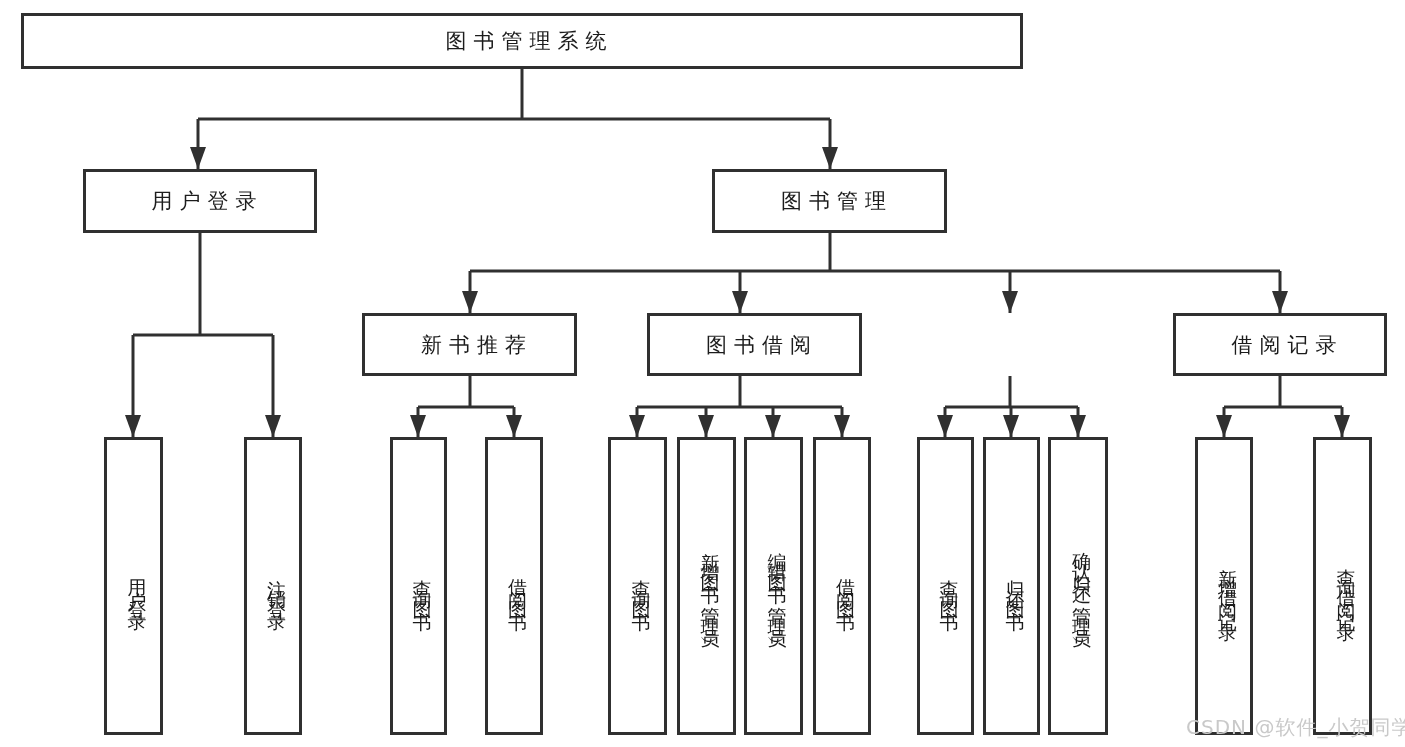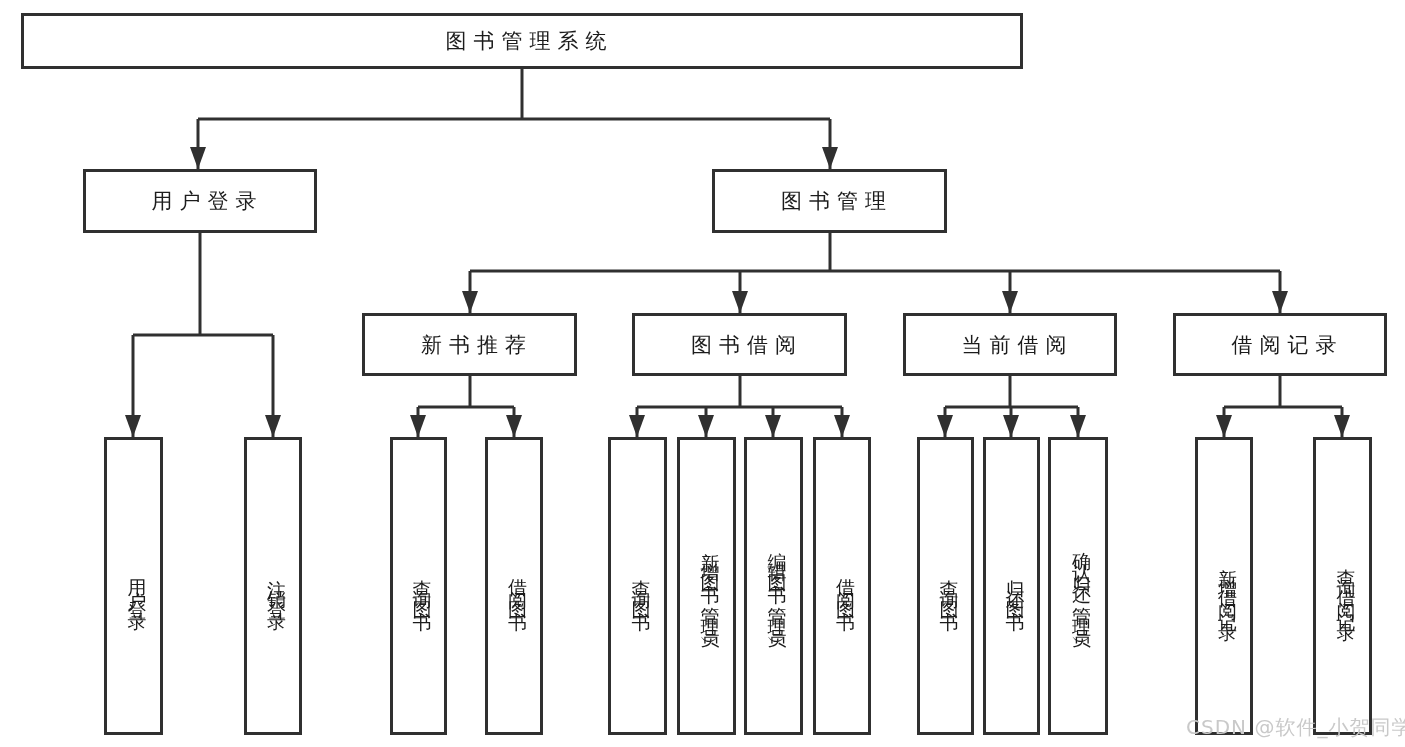--- a/index.html
+++ b/index.html
@@ -51,21 +51,21 @@
     font-size: 20px;
     letter-spacing: 1px;
     color: #c9c9c9;
     white-space: nowrap;
   }
   
   #n-root  { left: 21px;   top: 13px;  width: 1002px; height: 56px; }
   #n-login { left: 83px;   top: 169px; width: 234px;  height: 64px; }
   #n-mgmt  { left: 712px;  top: 169px; width: 235px;  height: 64px; }
   #n-rec   { left: 362px;  top: 313px; width: 215px;  height: 63px; }
-  #n-bor   { left: 632px;  top: 313px; width: 215px;  height: 63px; }
+  #n-bor   { left: 647px;  top: 313px; width: 215px;  height: 63px; }
   #n-cur   { left: 903px;  top: 313px; width: 214px;  height: 63px; }
   #n-his   { left: 1173px; top: 313px; width: 214px;  height: 63px; }
   #v1  { left: 104px;  top: 437px; width: 59px; height: 298px; }
   #v2  { left: 244px;  top: 437px; width: 58px; height: 298px; }
   #v3  { left: 390px;  top: 437px; width: 57px; height: 298px; }
   #v4  { left: 485px;  top: 437px; width: 58px; height: 298px; }
   #v5  { left: 608px;  top: 437px; width: 59px; height: 298px; }
   #v6  { left: 677px;  top: 437px; width: 59px; height: 298px; }
   #v7  { left: 744px;  top: 437px; width: 59px; height: 298px; }
   #v8  { left: 813px;  top: 437px; width: 58px; height: 298px; }
@@ -140,23 +140,20 @@
   <div class="box h" id="n-rec">
     <span>新书推荐</span>
   </div>
 
   <div class="box h" id="n-mgmt">
     <span>图书管理</span>
   </div>
   <div class="box h" id="n-bor">
     <span>图书借阅</span>
   </div>
-  <div class="box h" id="n-cur">
-    <span>当前借阅</span>
-  </div>
   <div class="box h" id="n-his">
     <span>借阅记录</span>
   </div>
 
   <div class="box v" id="v1">
     <span>用户登录</span>
   </div>
   <div class="box v" id="v2">
     <span>注销登录</span>
   </div>

